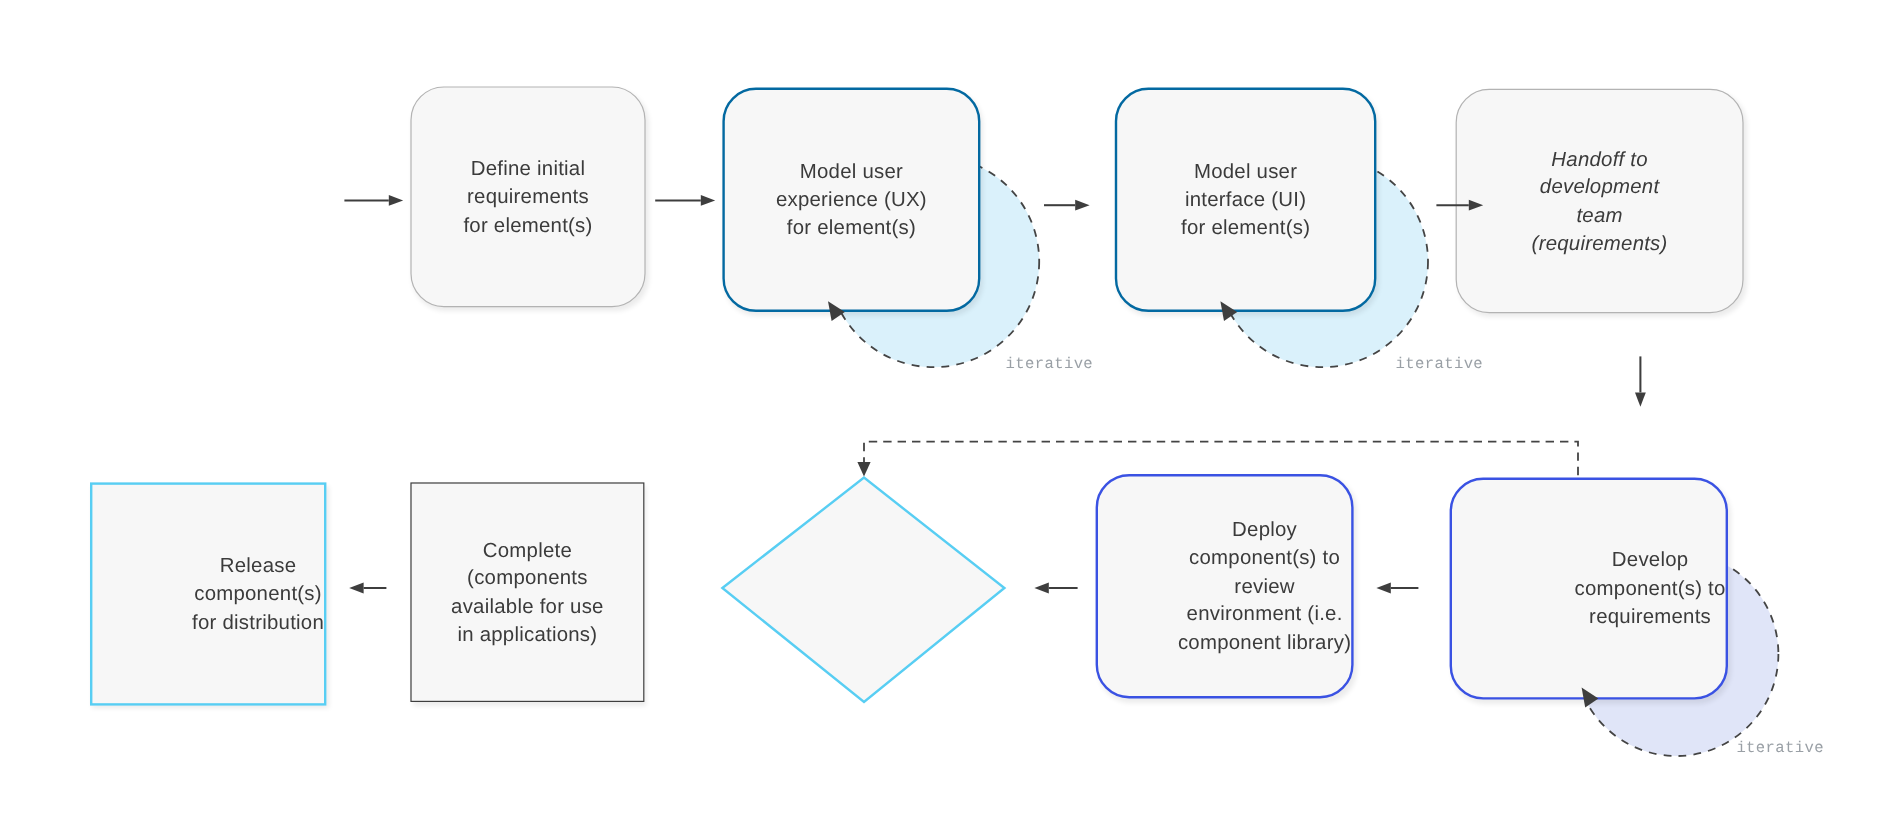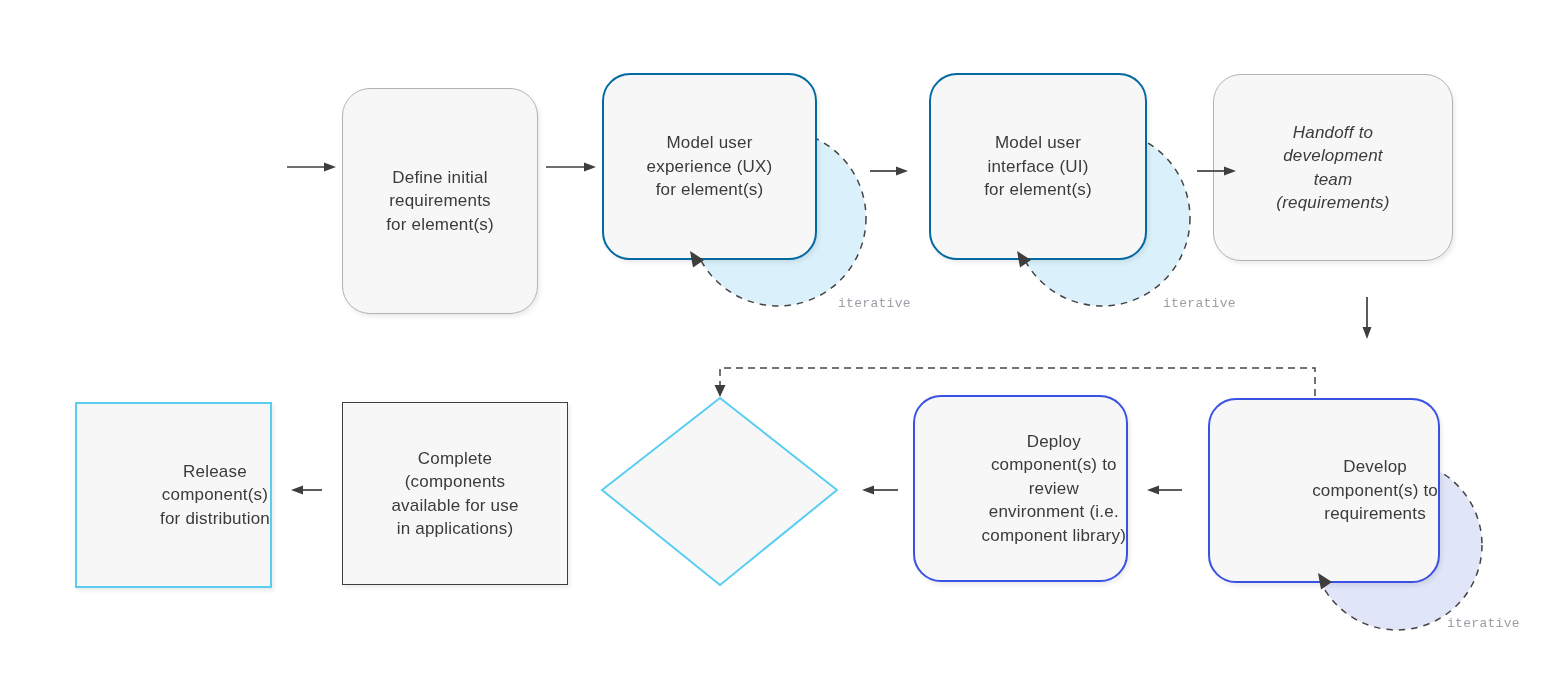--- a/index.html
+++ b/index.html
@@ -48,21 +48,21 @@
 <div class="canvas">
 
   <svg class="layer back" viewBox="0 0 1568 694">
     <circle cx="778" cy="218" r="88" fill="#daf1fb" stroke="#444444" stroke-width="1.5" stroke-dasharray="6.5 6"></circle>
     <circle cx="1102" cy="218" r="88" fill="#daf1fb" stroke="#444444" stroke-width="1.5" stroke-dasharray="6.5 6"></circle>
     <circle cx="1397" cy="545" r="85" fill="#e0e5f8" stroke="#444444" stroke-width="1.5" stroke-dasharray="6.5 6"></circle>
     <polygon points="602,490 720,398 837,490 720,585" fill="#f7f7f7" stroke="#58cef3" stroke-width="2"></polygon>
   </svg>
 
 
-  <div class="node round-gray" style="left:342px;top:72px;width:196px;height:226px;margin-top:16px;">
+  <div class="node round-gray" style="left:342px;top:72px;width:196px;height:184px;">
     <div class="node-label">Define initial
 requirements
 for element(s)</div>
   </div>
 
   <div class="node round-cyan" style="left:602px;top:73px;width:215px;height:187px;">
     <div class="node-label">Model user
 experience (UX)
 for element(s)</div>
   </div>
@@ -88,21 +88,21 @@
 
   <div class="node round-blue" style="left:913px;top:395px;width:215px;height:187px;">
     <div class="node-label">Deploy
 component(s) to
 review
 environment (i.e.
 component library)</div>
   </div>
 
 
-  <div class="node square-dark" style="left:342px;top:402px;width:226px;height:183px;">
+  <div class="node square-dark" style="left:342px;top:402px;width:195px;height:183px;">
     <div class="node-label">Complete
 (components
 available for use
 in applications)</div>
   </div>
 
   <div class="node square-cyan" style="left:75px;top:402px;width:197px;height:186px;justify-content:flex-end;">
     <div class="node-label">Release
 component(s)
 for distribution</div>

